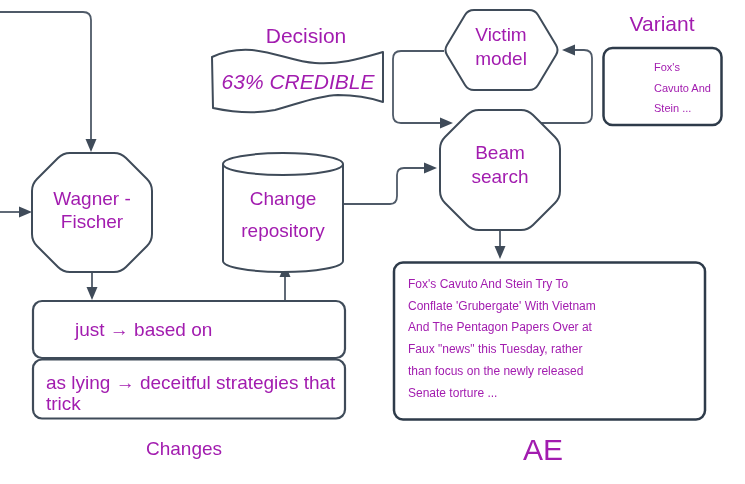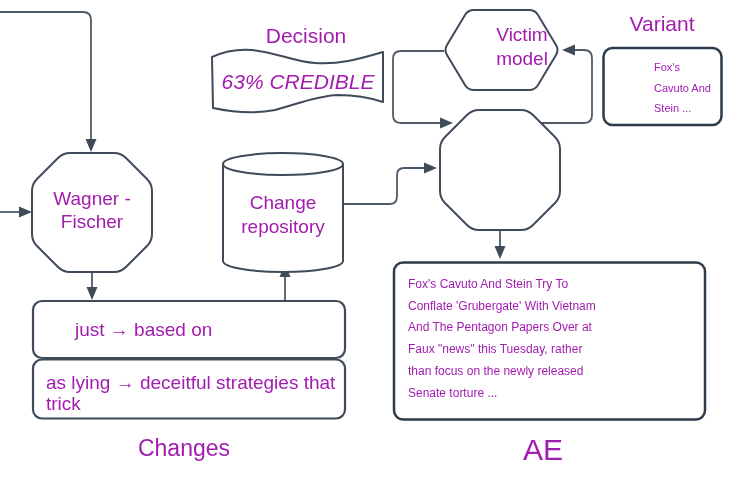--- a/index.html
+++ b/index.html
@@ -110,25 +110,27 @@
 
     <rect x="33" y="301" width="312" height="57" rx="9" fill="#fff" stroke="#3f4b59" stroke-width="2.2"></rect>
     <rect x="33" y="359.5" width="312" height="59" rx="9" fill="#fff" stroke="#3f4b59" stroke-width="2.2"></rect>
 
     <rect x="394" y="262.5" width="311" height="157" rx="9" fill="#fff" stroke="#2e3b4a" stroke-width="2.5"></rect>
   </svg>
 
   <div class="lbl center" style="left:92px;top:210px;">Wagner -
 Fischer</div>
 
-  <div class="lbl center" style="left:522px;top:46px;line-height:23.5px;">Victim
+  <div class="lbl center" style="left:501px;top:46px;line-height:23.5px;">Victim
 model</div>
 
+  <div class="lbl center" style="left:500px;top:164px;line-height:23.5px;">Beam
+search</div>
 
-  <div class="lbl center" style="left:283px;top:215px;line-height:24px;">Change
+  <div class="lbl center" style="left:283px;top:215px;line-height:32px;">Change
 repository</div>
 
   <div class="lbl center tapetext" style="left:298px;top:82px;">63% CREDIBLE</div>
 
   <div class="lbl center title" style="left:306px;top:36px;">Decision</div>
 
   <div class="lbl center title" style="left:662px;top:24px;">Variant</div>
 
   <div class="lbl smalltext" style="left:612px;top:57px;">Fox's
 Cavuto And
@@ -139,17 +141,17 @@
   <div class="lbl boxtext" style="left:46px;top:372px;">as lying → deceitful strategies that
 trick</div>
 
   <div class="lbl aetext" style="left:408px;top:274px;">Fox's Cavuto And Stein Try To
 Conflate 'Grubergate' With Vietnam
 And The Pentagon Papers Over at
 Faux "news" this Tuesday, rather
 than focus on the newly released
 Senate torture ...</div>
 
-  <div class="lbl center caption" style="left:184px;top:448px;font-size:23px;">Changes</div>
+  <div class="lbl center caption" style="left:184px;top:448px;font-size:19px;">Changes</div>
 
   <div class="lbl center caption" style="left:543px;top:449px;">AE</div>
 
 </div>
 
 </body></html>

